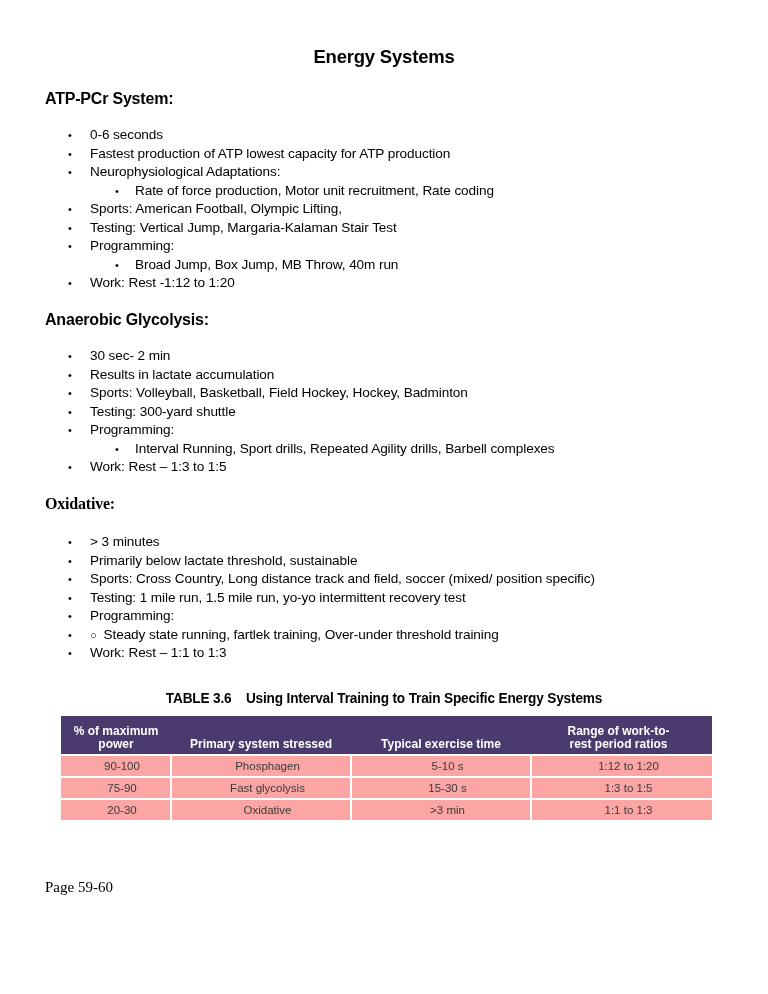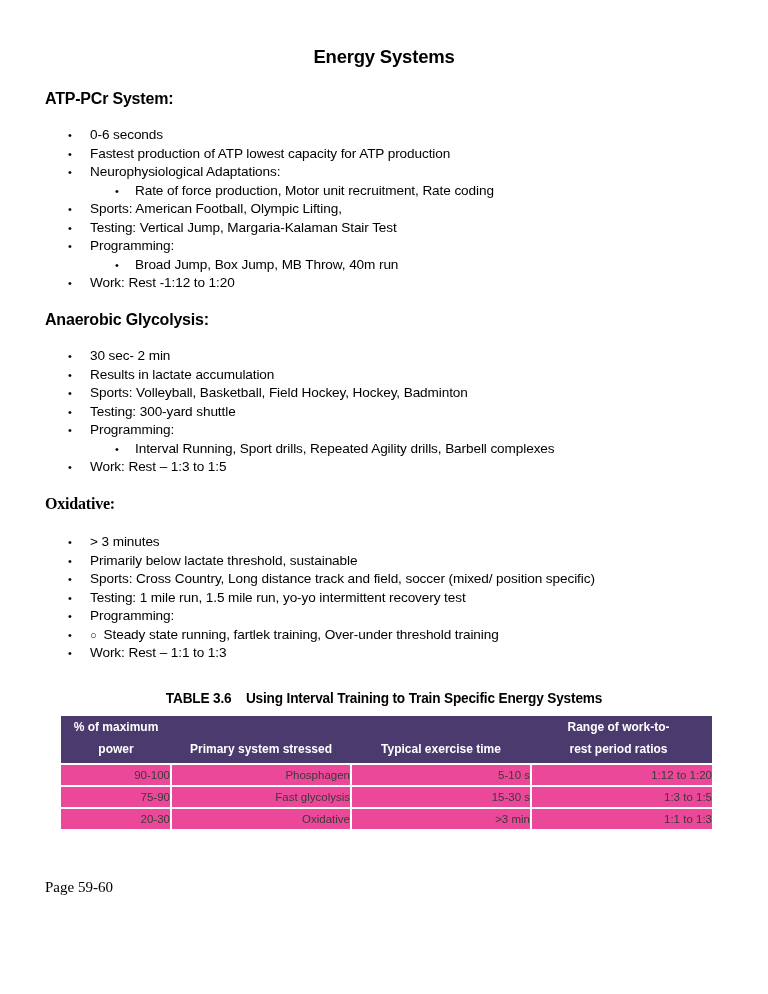--- a/index.html
+++ b/index.html
@@ -40,26 +40,26 @@
     letter-spacing: -0.2px;
   }
   .tbl {
     position: absolute; left: 61px; top: 716px; width: 651px;
     border-collapse: collapse; font-size: 11.5px;
     font-family: "Liberation Sans", sans-serif;
   }
   .tbl th {
     background: #4a3a6e; color: #fff; font-weight: bold; height: 35px;
     padding: 0 6px; vertical-align: bottom; padding-bottom: 3px;
-    text-align: center; line-height: 22px; font-size: 12px;
+    text-align: center; line-height: 13px; font-size: 12px;
   }
   .tbl td {
-    background: #ec4899; color: #3a3a3a; height: 20px; padding: 0 0 0 13px;
+    background: #fca5a5; color: #3a3a3a; height: 20px; padding: 0 0 0 13px;
     border-right: 2px solid #fff; border-top: 2px solid #fff;
-    text-align: right; vertical-align: middle;
+    text-align: center; vertical-align: middle;
   }
   .tbl td:last-child { border-right: none; }
   .tbl col.c1 { width: 110px; }
   .tbl col.c2 { width: 180px; }
   .tbl col.c3 { width: 180px; }
   .tbl col.c4 { width: 181px; }
 
   .footer {
     position: absolute; left: 45px; top: 879px;
     font-family: "Liberation Serif", "DejaVu Serif", serif; font-size: 15px;

